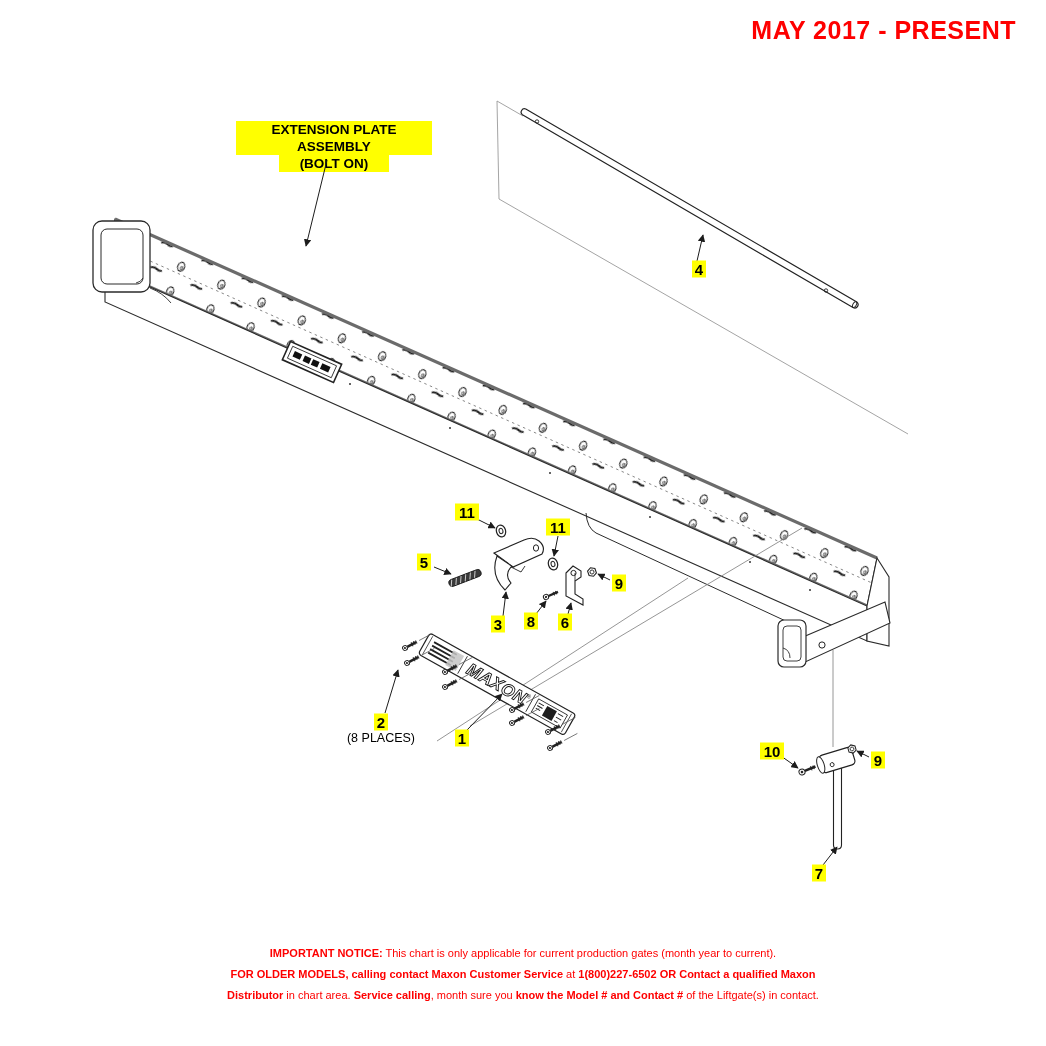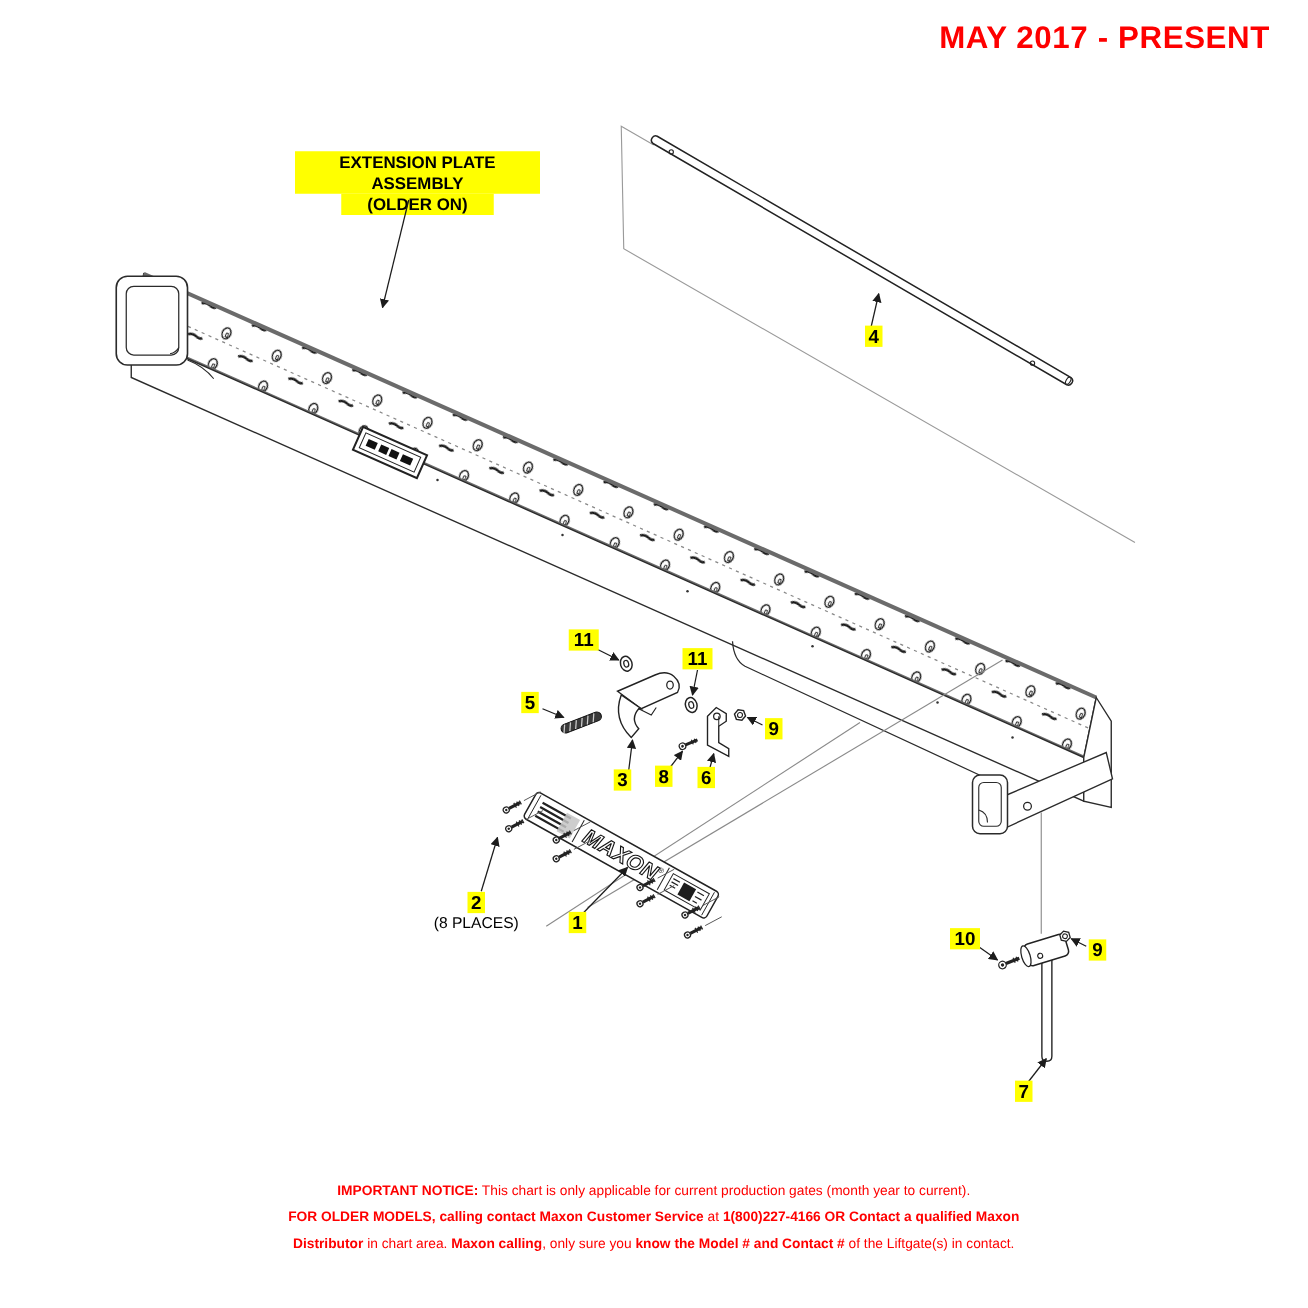--- a/index.html
+++ b/index.html
@@ -25,21 +25,21 @@
 </style>
 </head>
 <body>
 
 <div class="page">
 
   <div class="page-title">MAY 2017 - PRESENT</div>
 
   <div class="asm-label">
     <span class="hl">EXTENSION PLATE ASSEMBLY</span><br>
-    <span class="hl">(OLDER ON)</span>
+    <span class="hl">(BOLT ON)</span>
   </div>
 
   <svg class="art" width="1046" height="1046" viewBox="0 0 1046 1046">
     <defs>
       <marker id="arr" viewBox="0 0 10 10" refX="9" refY="5" markerWidth="7.5" markerHeight="7.5" orient="auto-start-reverse">
         <path d="M0,0 L10,5 L0,10 Z" fill="#1c1c1c"></path>
       </marker>
       <pattern id="perf" width="44" height="27" patternUnits="userSpaceOnUse" patternTransform="rotate(24)">
         <ellipse cx="10" cy="8" rx="3.4" ry="4.6" fill="none" stroke="#1a1a1a" stroke-width="1.1"></ellipse>
         <ellipse cx="10.9" cy="9.2" rx="1.1" ry="1.8" fill="none" stroke="#1a1a1a" stroke-width="0.8"></ellipse>
@@ -268,16 +268,16 @@
       </g>
       <g>
         <rect class="co-bg" x="812" y="864.5" width="14" height="17"></rect>
         <text class="co" x="819" y="873.5">7</text>
       </g>
     </g>
   </svg>
 
   <div class="notice">
       <div><span class="b">IMPORTANT NOTICE:</span><span> This chart is only applicable for current production gates (month year to current).</span></div>
-      <div><span class="b">FOR OLDER MODELS, calling contact Maxon Customer Service</span><span> at </span><span class="b">1(800)227-4166 OR Contact a qualified Maxon</span></div>
-      <div><span class="b">Distributor</span><span> in chart area. </span><span class="b">Maxon calling</span><span>, only sure you </span><span class="b">know the Model # and Contact #</span><span> of the Liftgate(s) in contact.</span></div>
+      <div><span class="b">FOR OLDER MODELS, calling contact Maxon Customer Service</span><span> at </span><span class="b">1(800)227-6502 OR Contact a qualified Maxon</span></div>
+      <div><span class="b">Distributor</span><span> in chart area. </span><span class="b">Service calling</span><span>, month sure you </span><span class="b">know the Model # and Contact #</span><span> of the Liftgate(s) in contact.</span></div>
     </div>
 </div>
 
 </body></html>

